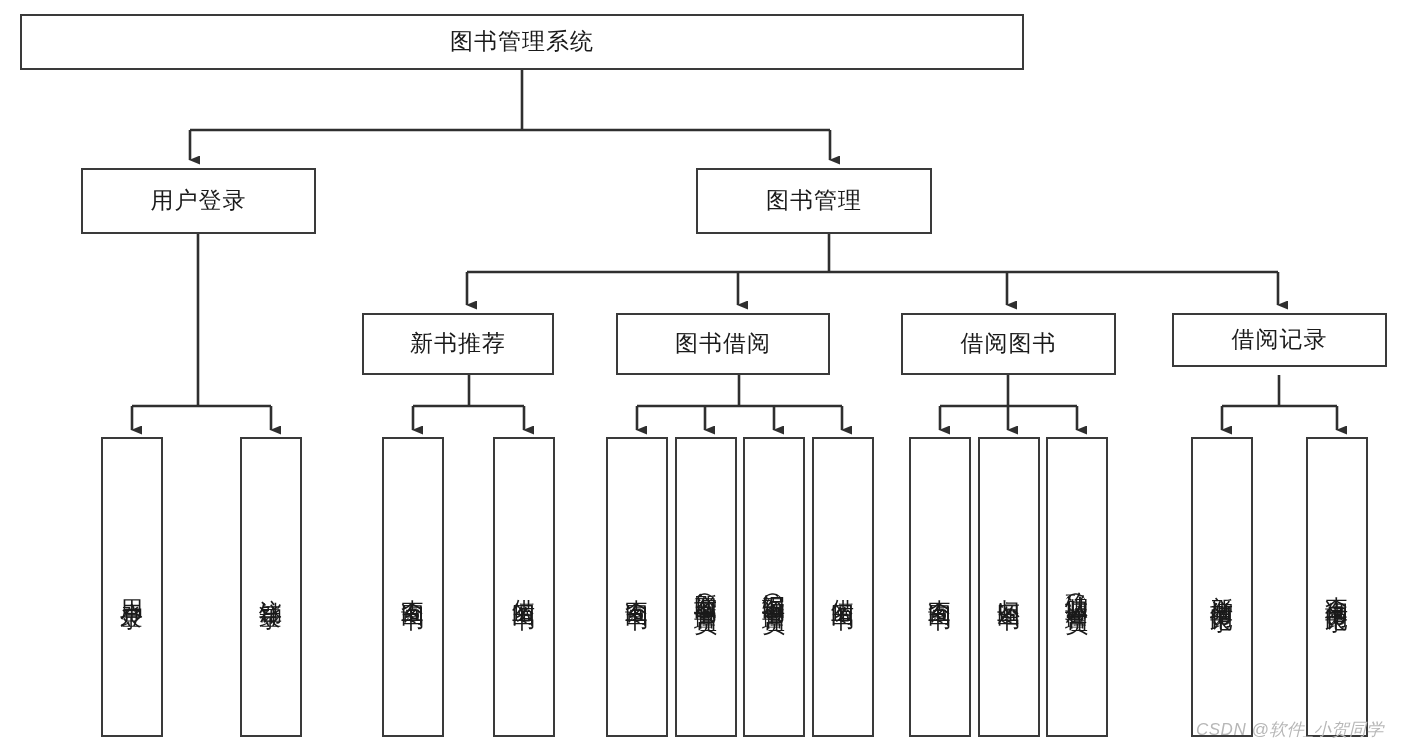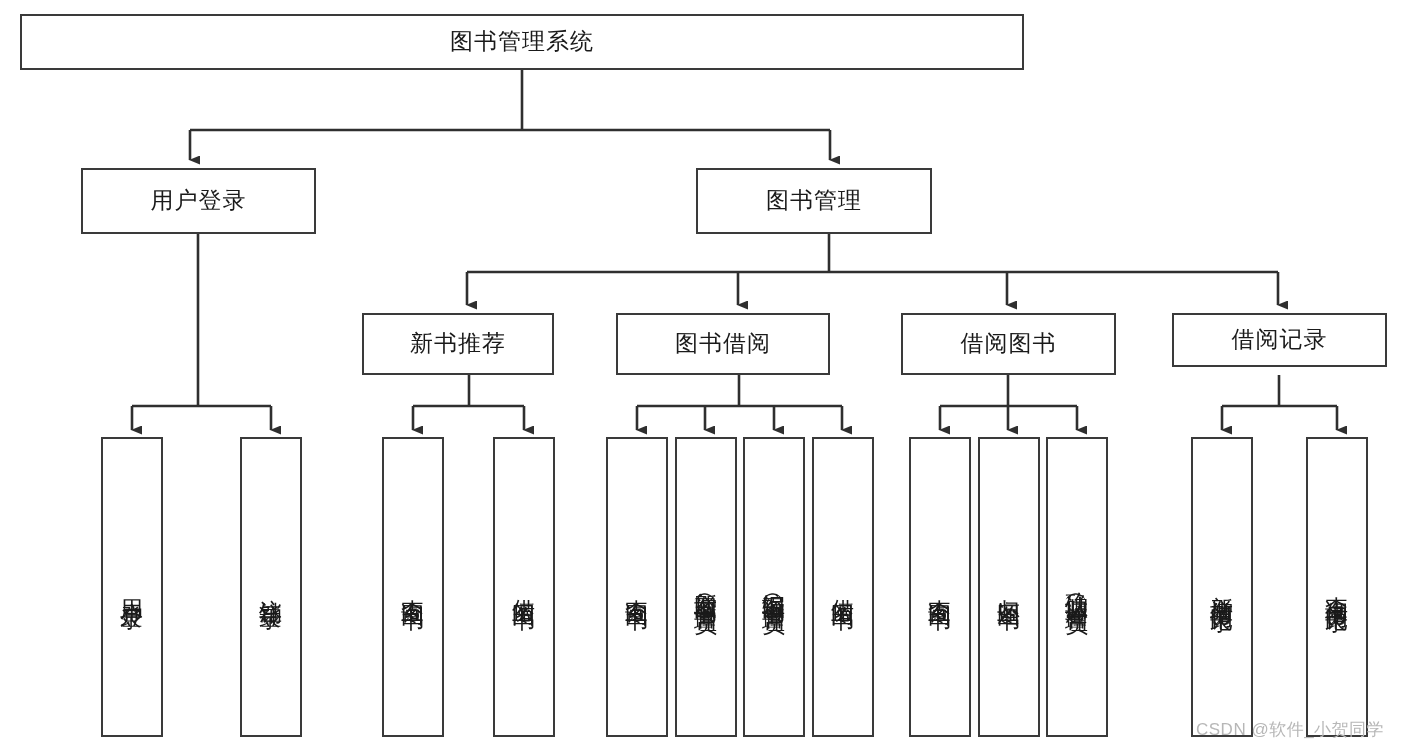--- a/index.html
+++ b/index.html
@@ -177,15 +177,15 @@
     <span class="vlabel">确认归还（管理员）</span>
   </div>
 
   <div class="node-box vertical" style="left:1191px; top:437px; width:62px; height:300px;">
     <span class="vlabel">新增借阅记录</span>
   </div>
   <div class="node-box vertical" style="left:1306px; top:437px; width:62px; height:300px;">
     <span class="vlabel">查询借阅记录</span>
   </div>
 
-  <div class="watermark" style="left:1196px; top:718px;">CSDN @软件_小贺同学</div>
+  <div class="watermark" style="left:1196px; top:718px;font-style:italic;">CSDN @软件_小贺同学</div>
 
 </div>
 
 </body></html>

